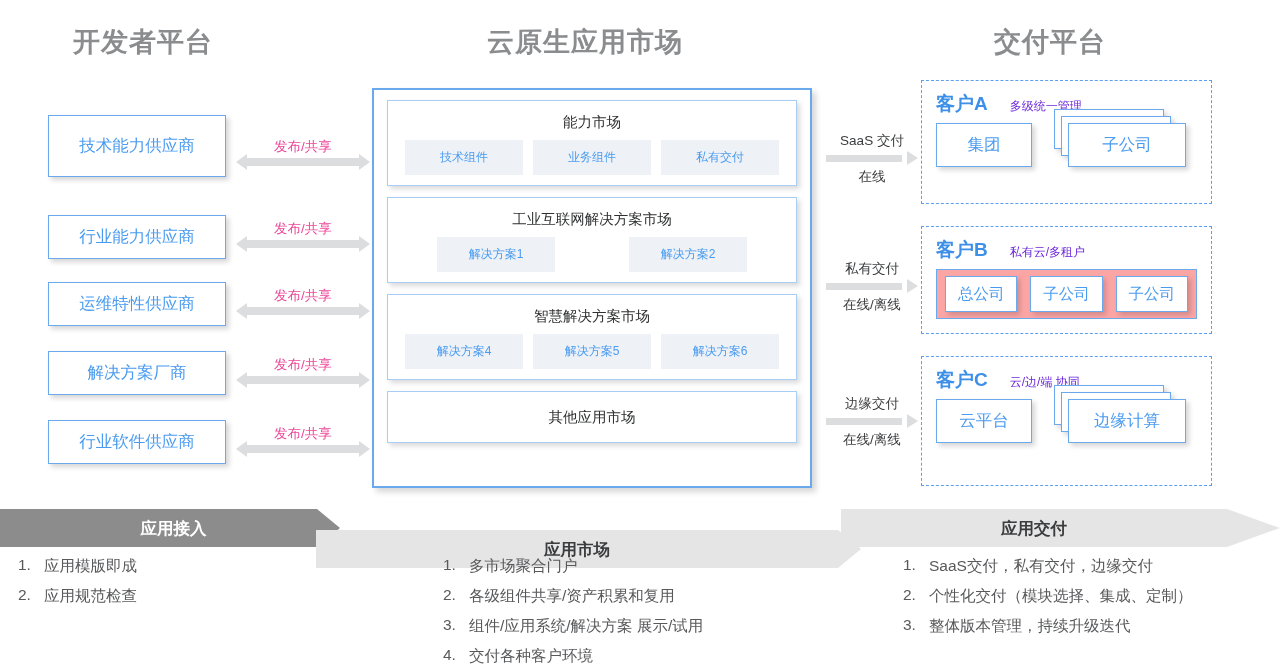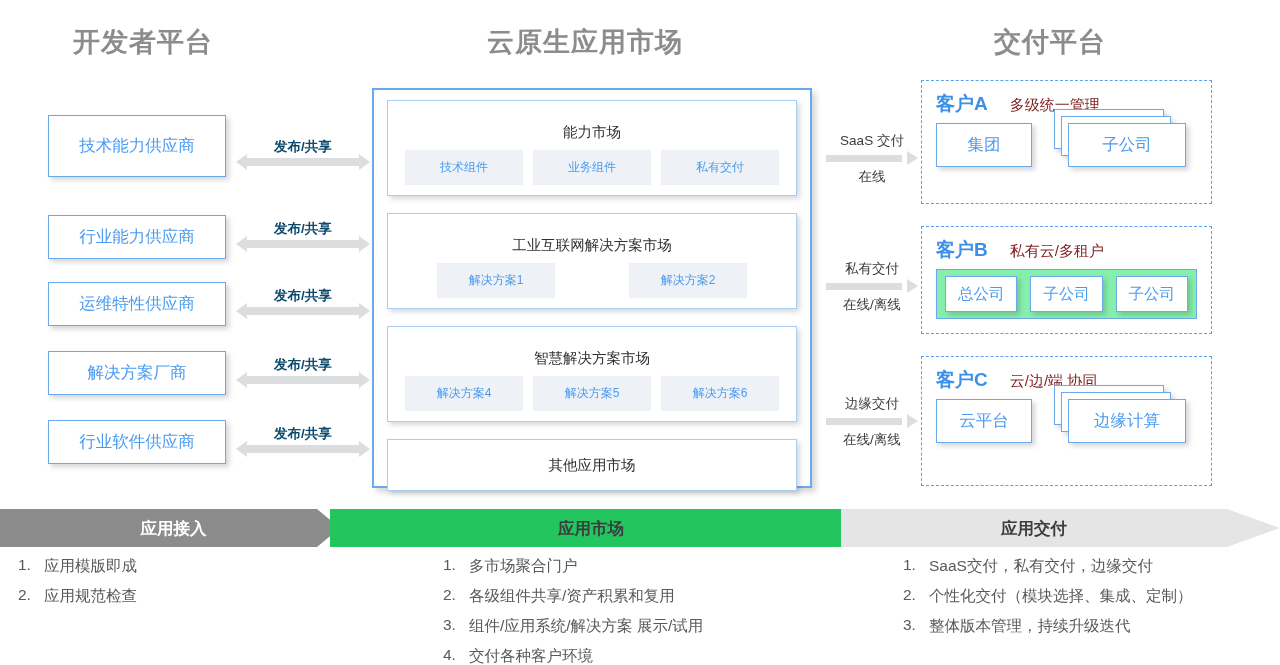--- a/index.html
+++ b/index.html
@@ -31,42 +31,42 @@
   .sup0{top:115px;height:60px;}
   .sup1{top:215px;height:42px;}
   .sup2{top:282px;height:42px;}
   .sup3{top:351px;height:42px;}
   .sup4{top:420px;height:42px;}
 
   
   .share{position:absolute;left:236px;width:134px;}
   .share .lbl{
     position:absolute;left:0;width:134px;top:-20px;
-    text-align:center;font-size:13.5px;color:#0c4a6e;white-space:nowrap;font-weight:bold;
+    text-align:center;font-size:13.5px;color:#ec4899;white-space:nowrap;
   }
   .share .bar{position:absolute;left:10px;top:0;width:114px;height:8px;background:#dcdddf;}
   .share .head{
     position:absolute;top:-4px;width:0;height:0;
     border-top:8px solid transparent;border-bottom:8px solid transparent;
   }
   .share .head.l{left:0;border-right:11px solid #dcdddf;}
   .share .head.r{right:0;border-left:11px solid #dcdddf;}
   .sh0{top:158px;} .sh1{top:240px;} .sh2{top:307px;} .sh3{top:376px;} .sh4{top:445px;}
 
   
   #market-panel{
     position:absolute;left:372px;top:88px;width:440px;height:400px;
     border:2px solid #6aa9ee;background:#fff;
     box-shadow:4px 4px 6px rgba(0,0,0,.16);
     box-sizing:border-box;padding:10px 13px;
   }
   .mkt-section{
     border:1px solid #a9cef5;background:#fff;box-sizing:border-box;
     box-shadow:3px 3px 5px rgba(0,0,0,.15);
-    margin-bottom:17px;padding:22px 0 10px;
+    margin-bottom:11px;padding:12px 0 10px;
   }
   .mkt-title{
     text-align:center;font-size:14.5px;color:#2f3031;margin-bottom:8px;white-space:nowrap;
   }
   .mkt-title.only{margin-bottom:0;padding:9px 0;}
   .chips{display:flex;justify-content:space-around;padding:0 12px;}
   .chip{
     background:#eef2f7;color:#4a9bf0;font-size:12px;
     padding:9px 16px;white-space:nowrap;min-width:86px;text-align:center;
   }
@@ -92,21 +92,21 @@
   .customer{
     position:absolute;left:921px;width:291px;
     border:1.6px dashed #5b9ff0;background:#fff;box-sizing:border-box;
     padding:10px 14px;
   }
   #cust-a{top:80px;height:124px;text-align:right;}
   #cust-b{top:226px;height:108px;}
   #cust-c{top:356px;height:130px;}
   .cust-head{display:flex;align-items:baseline;margin-bottom:6px;}
   .cust-name{font-size:19px;font-weight:bold;color:#3d8fe8;white-space:nowrap;}
-  .cust-sub{font-size:15px;color:#7f1d1d;margin-left:22px;white-space:nowrap;}
+  .cust-sub{font-size:12px;color:#6d28d9;margin-left:22px;white-space:nowrap;}
   .cust-body{display:flex;align-items:center;}
 
   .ubox{
     border:1.5px solid #6aa9ee;background:#fff;
     box-shadow:3px 3px 5px rgba(0,0,0,.17);
     color:#4a9bf0;font-size:16.5px;
     display:flex;align-items:center;justify-content:center;
     white-space:nowrap;box-sizing:border-box;
   }
   
@@ -116,36 +116,36 @@
     box-shadow:3px 3px 5px rgba(0,0,0,.17);box-sizing:border-box;
   }
   .stack .front{
     position:relative;border:1.5px solid #6aa9ee;background:#fff;
     box-shadow:3px 3px 5px rgba(0,0,0,.17);
     color:#4a9bf0;display:flex;align-items:center;justify-content:center;
     white-space:nowrap;box-sizing:border-box;
   }
   
   .b-wrap{
-    border:1.5px solid #6aa9ee;background:#86efac;box-sizing:border-box;
+    border:1.5px solid #6aa9ee;background:#fca5a5;box-sizing:border-box;
     display:flex;gap:13px;padding:6px 8px;width:100%;
   }
   .b-wrap .ubox{flex:1;height:36px;font-size:15.5px;}
 
   
   #banner{position:absolute;left:0;top:509px;width:1280px;height:38px;}
   .chev{position:absolute;top:0;height:38px;}
   .chev .txt{
     position:absolute;top:0;height:38px;line-height:38px;width:100%;
     text-align:center;font-size:16.5px;font-weight:bold;color:#ffffff;white-space:nowrap;
   }
   #chev1{left:0;width:340px;background:#8c8c8c;
     clip-path:polygon(0 0,317px 0,340px 19px,317px 38px,0 38px);}
-  #chev2{left:330px;width:545px;background:#22c55e;
-    clip-path:polygon(0 0,522px 0,545px 19px,522px 38px,0 38px);}
+  #chev2{left:316px;width:545px;background:#e5e5e5;
+    clip-path:polygon(0 0,522px 0,545px 19px,522px 38px,0 38px);margin-top:21px;}
   #chev3{left:841px;width:439px;background:#e5e5e5;
     clip-path:polygon(0 0,386px 0,386px 0,439px 19px,386px 38px,386px 38px,0 38px);}
   #chev2 .txt,#chev3 .txt{color:#3b3c3e;}
   #chev1 .txt{left:0;width:347px;}
   #chev2 .txt{left:0;width:522px;}
   #chev3 .txt{left:0;width:386px;}
 
   
   .blist{position:absolute;top:556px;}
   .blist .row{display:flex;font-size:15.5px;color:#58595b;margin-bottom:9px;white-space:nowrap;}

